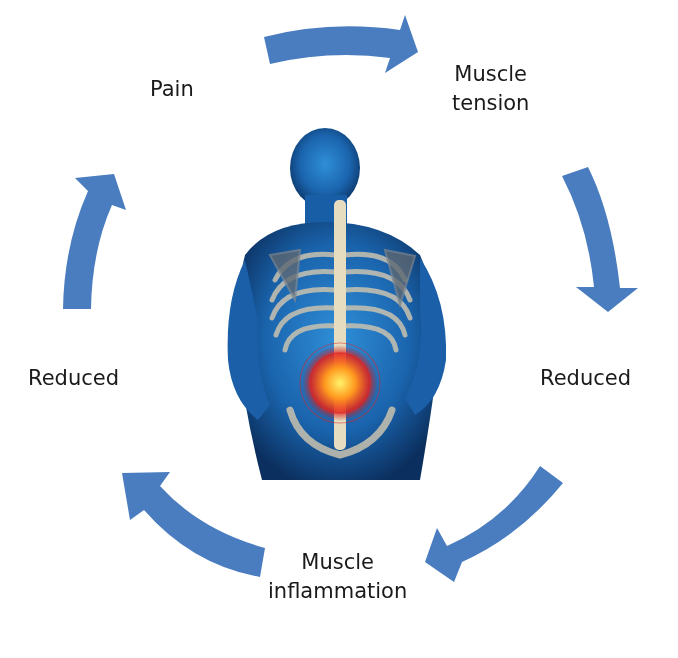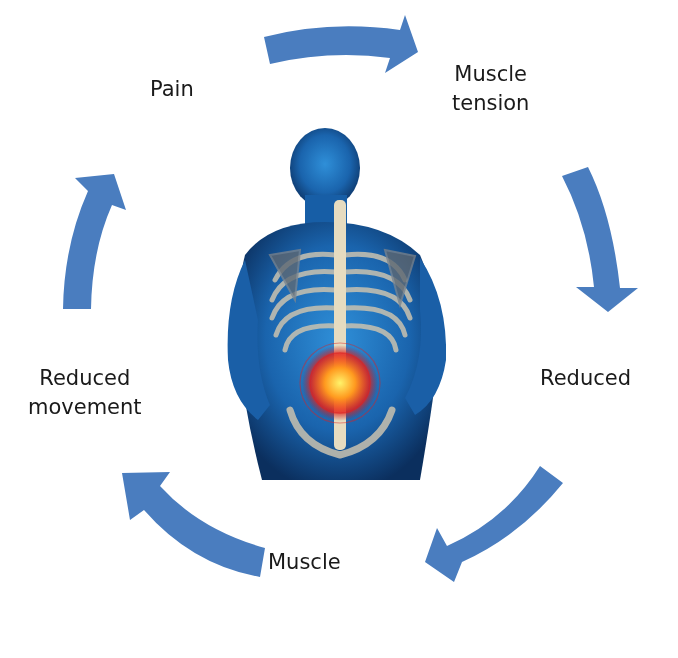--- a/index.html
+++ b/index.html
@@ -88,18 +88,18 @@
   </div>
   <div class="label" style="left:452px; top:60px;">
     <span>Muscle</span>
     <span>tension</span>
   </div>
   <div class="label" style="left:540px; top:364px;">
     <span>Reduced</span>
   </div>
   <div class="label" style="left:268px; top:548px;">
     <span>Muscle</span>
+    <span>inflammation</span>
   </div>
   <div class="label" style="left:28px; top:364px;">
     <span>Reduced</span>
-    <span>movement</span>
   </div>
 </div>
 
 </body></html>

